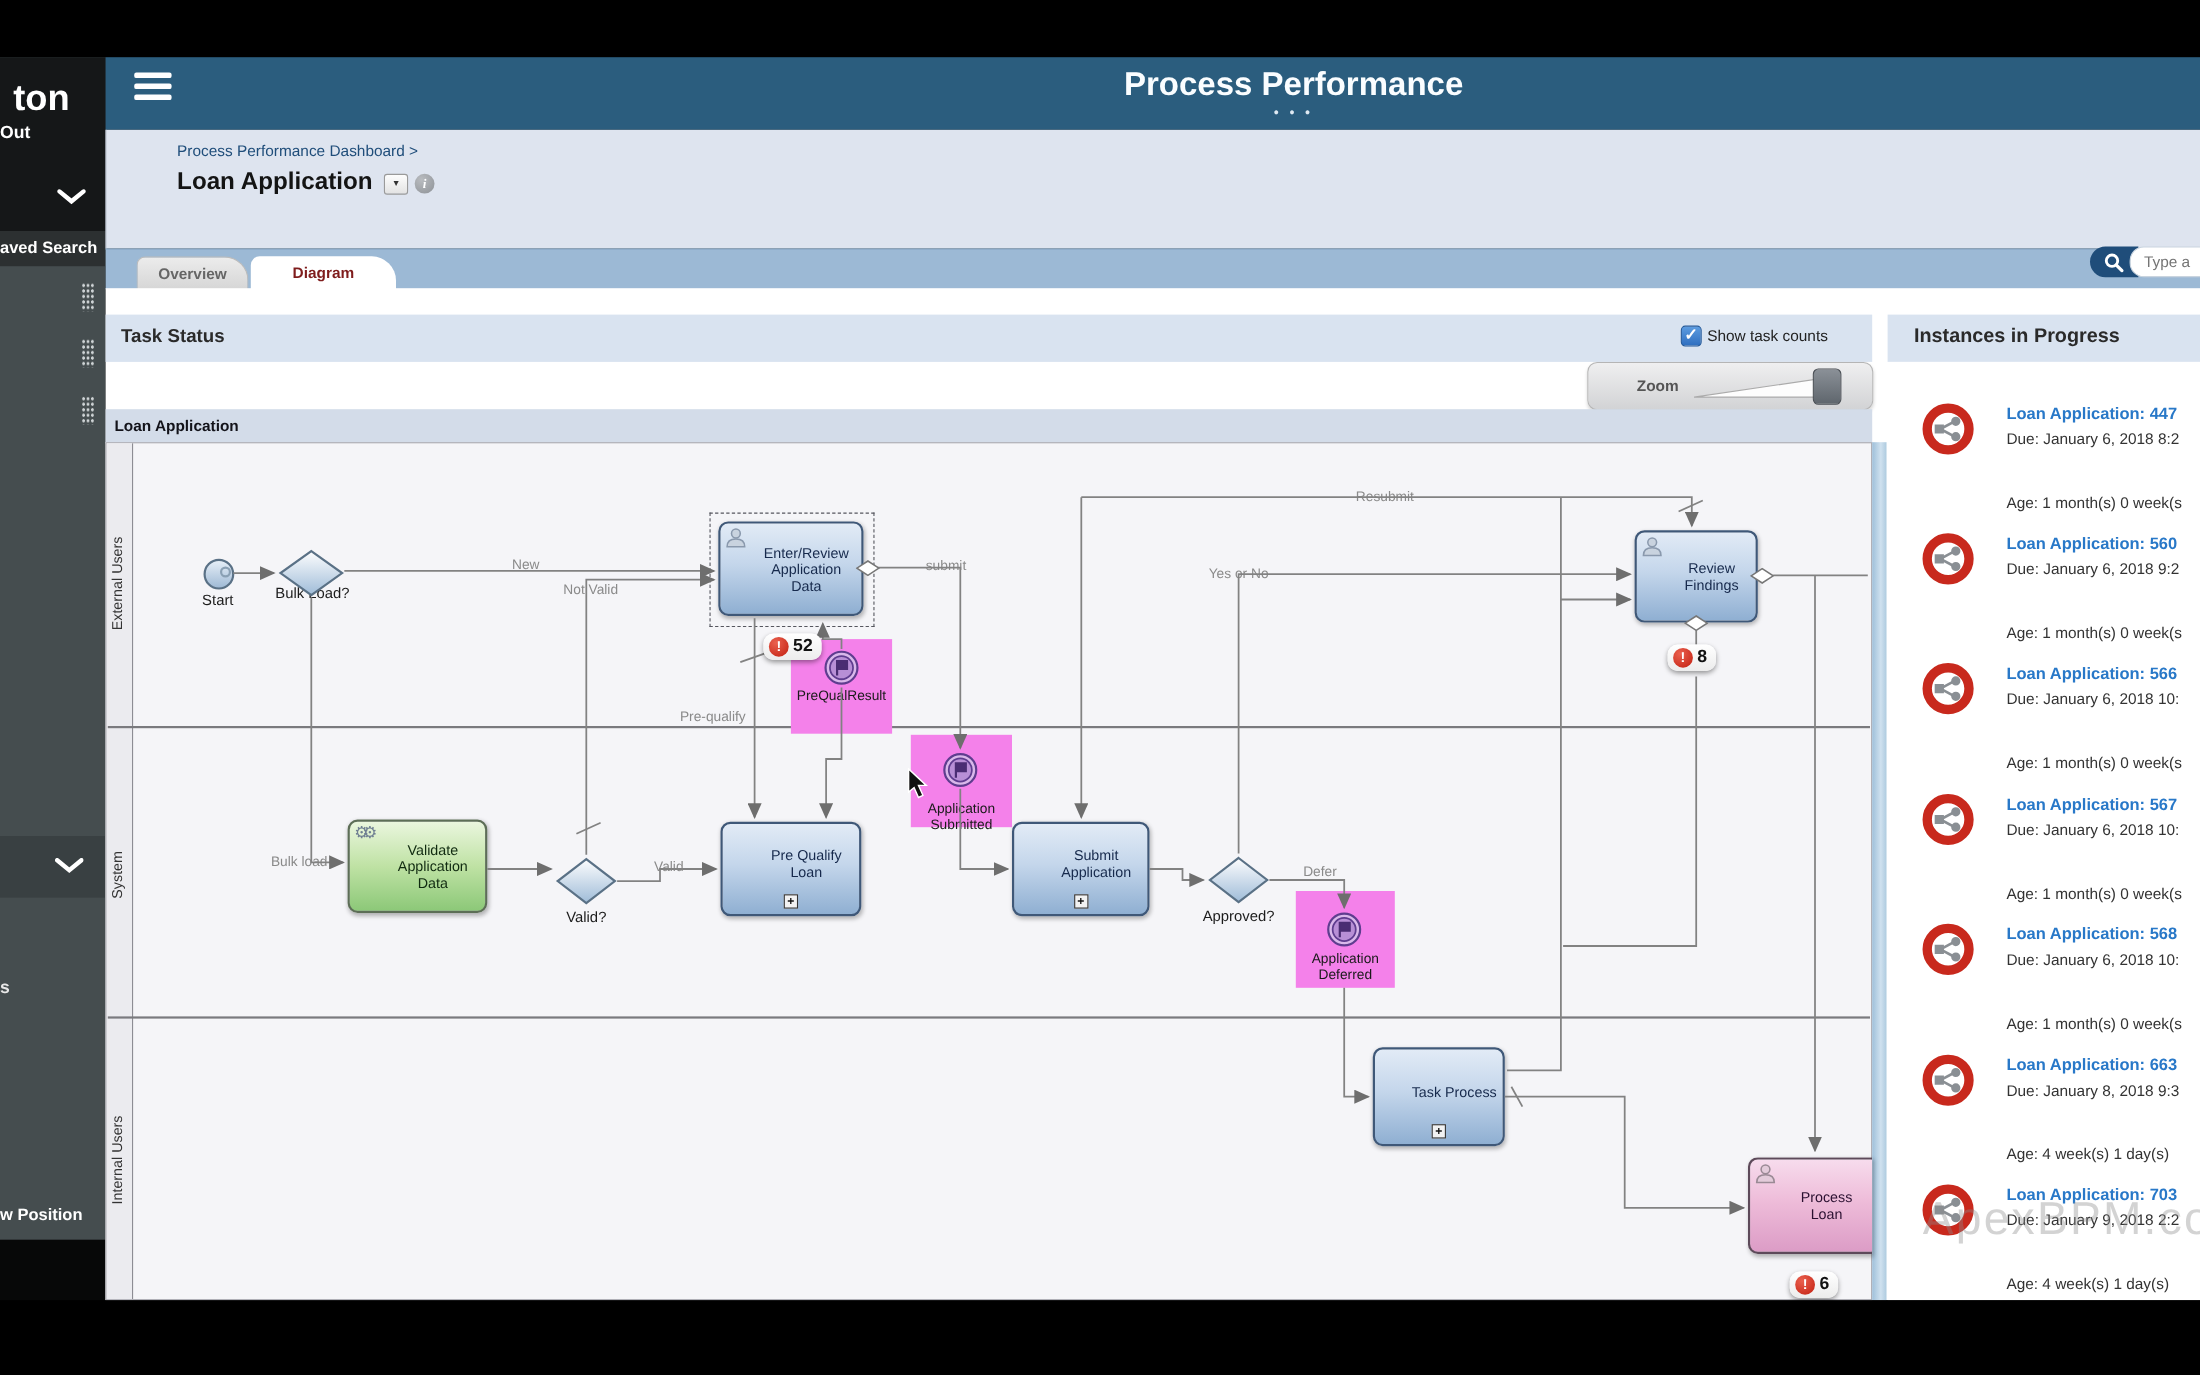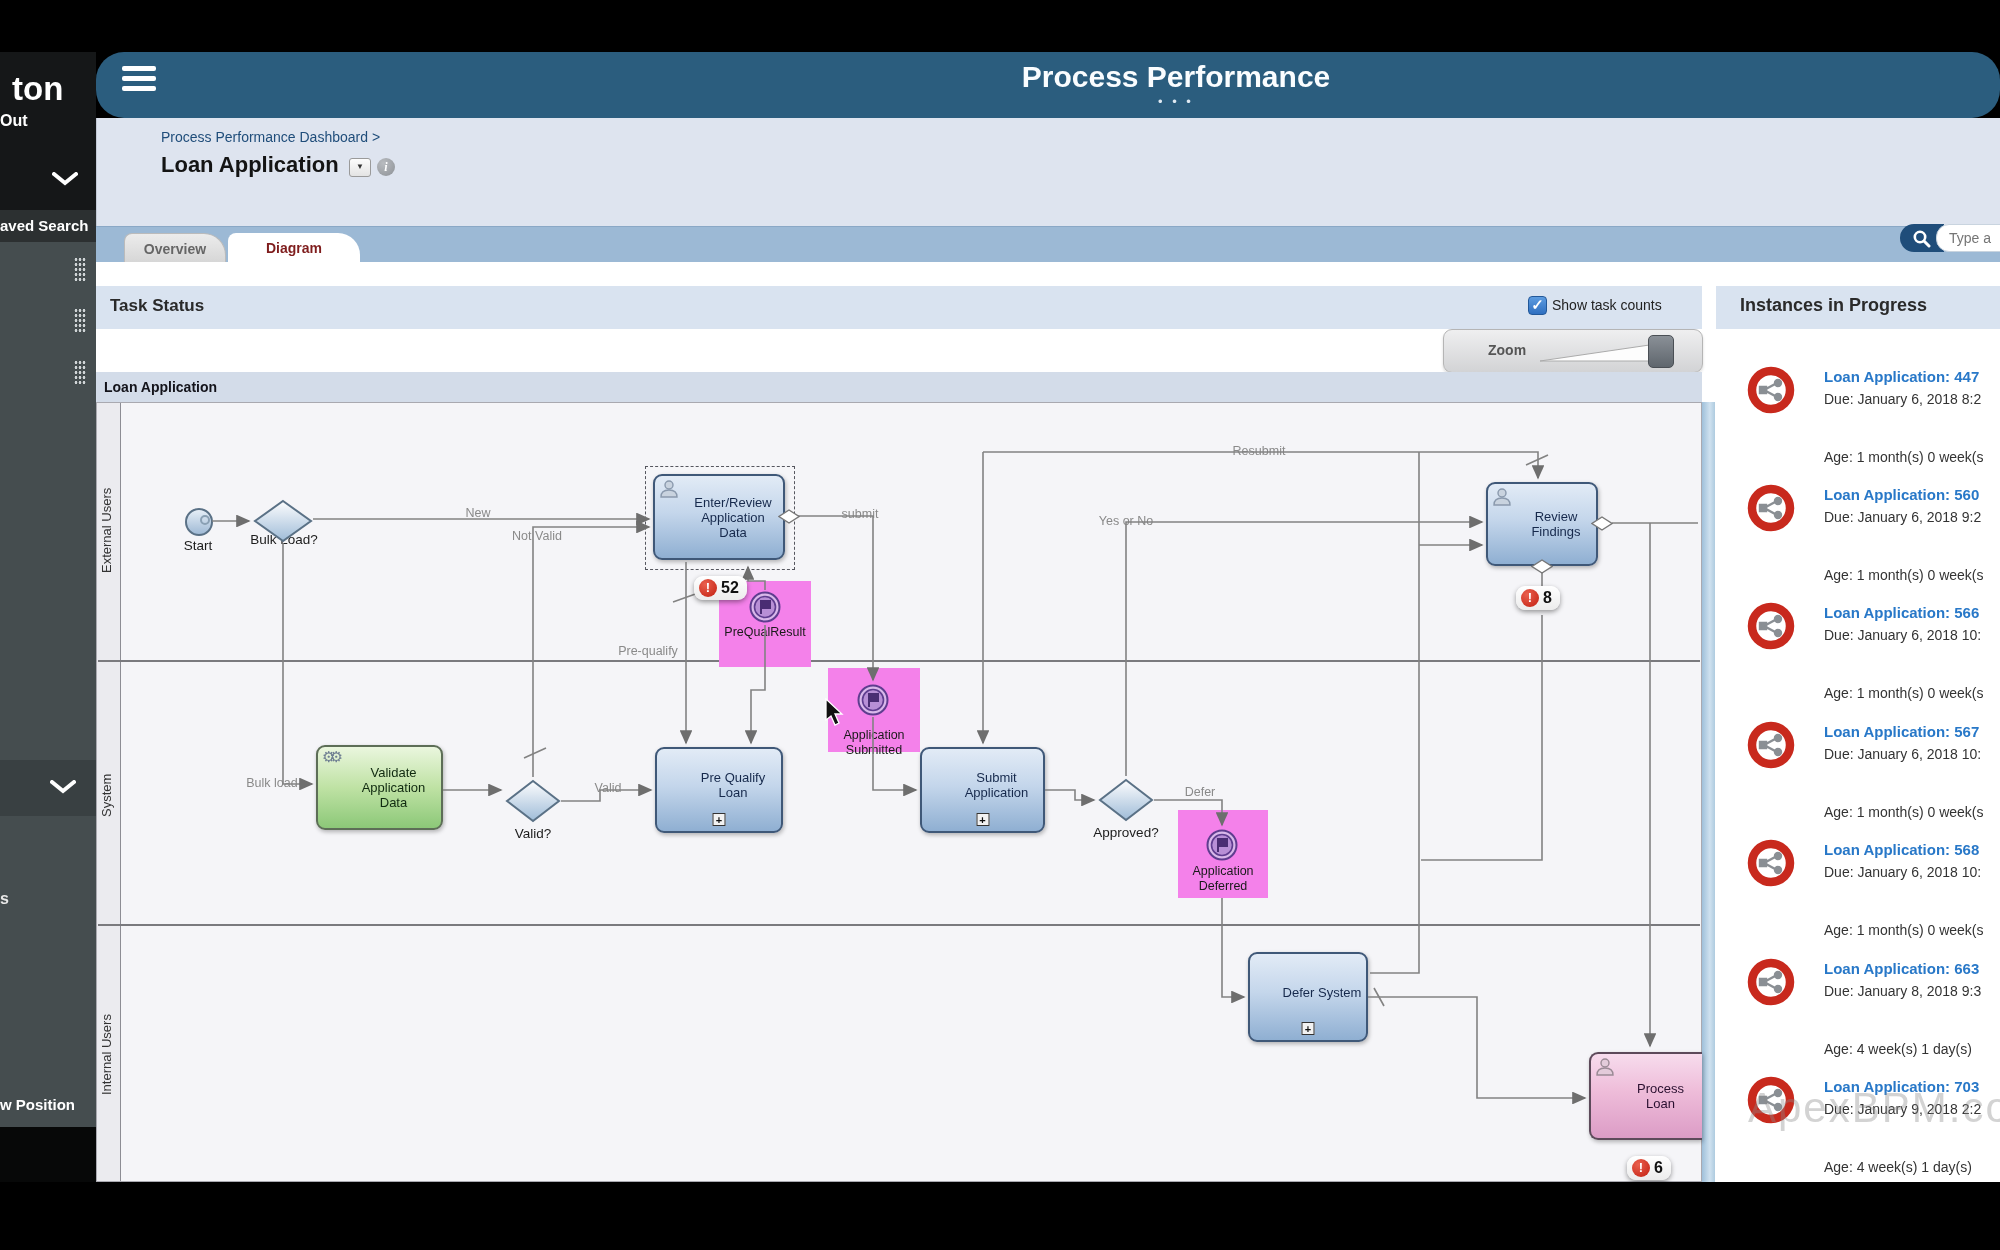--- a/index.html
+++ b/index.html
@@ -16,21 +16,21 @@
                font-size:15px;font-weight:bold;line-height:32px;}
   .chev{width:26px;height:14px;}
   .grip{width:12px;height:26px;background-image:radial-gradient(circle,#cfd4d6 1.2px,transparent 1.6px);
         background-size:4px 5px;}
   .sb-band2{left:0;top:708px;width:96px;height:56px;background:#394042;}
   .sb-s{left:0;top:838px;color:#e8e8e8;font-size:16px;font-weight:bold;}
   .sb-pos{left:0;top:1044px;color:#fff;font-size:15px;font-weight:bold;}
   .sb-foot{left:0;top:1075px;width:96px;height:123px;background:#070808;}
 
   
-  .hdr{left:96px;top:52px;width:1904px;height:66px;background:#2b5d7e;border-radius:28px;}
+  .hdr{left:96px;top:52px;width:1904px;height:66px;background:#2b5d7e;}
   .burger{left:26px;top:14px;width:34px;height:34px;cursor:pointer;}
   .burger div{height:5px;background:#fff;border-radius:2px;margin-bottom:5px;}
   .hdr-title{left:800px;top:8px;width:560px;text-align:center;color:#fafdff;
              font-size:30px;font-weight:bold;}
   .hdr-dots{left:800px;top:42px;width:560px;text-align:center;color:#dfe9f2;font-size:13px;letter-spacing:3px;}
 
   
   .crumbzone{left:96px;top:118px;width:1904px;height:108px;background:#dee4ef;border-left:1px solid #c3cad6;}
   .crumb{left:64px;top:11px;color:#1f4d7a;font-size:14px;}
   .ptitle{left:64px;top:34px;color:#141414;font-size:22px;font-weight:bold;}
@@ -312,21 +312,21 @@
   <div class="abs evt" style="left:1178px;top:810px;width:90px;height:88px">
     <svg style="position:absolute;left:28px;top:19px" width="32" height="32" viewBox="0 0 32 32">
       <circle cx="16" cy="16" r="14.5" fill="#d9b8ea" stroke="#5f3d8f" stroke-width="2"></circle>
       <circle cx="16" cy="16" r="10.5" fill="#b88fd6" stroke="#5f3d8f" stroke-width="1.6"></circle>
       <path d="M12,9 V23 M12,10 H21 V17 H12" fill="#4a2d73" stroke="#4a2d73" stroke-width="2"></path>
     </svg>
     <div class="etxt" style="top:54px">Application Deferred</div>
   </div>
 
   <div class="abs task" style="left:1248px;top:952px;width:120px;height:90px">
-    <div class="txt" style="margin-bottom:10px">Defer System</div>
+    <div class="txt" style="margin-bottom:10px">Task Process</div>
     <div class="plusbox">+</div>
   </div>
 
   <div class="abs task" style="left:1486px;top:482px;width:112px;height:84px">
     <svg class="persico" width="20" height="20" viewBox="0 0 20 20">
       <circle cx="10" cy="6" r="4" fill="#c9d3df" stroke="#8a99ad" stroke-width="1.4"></circle>
       <path d="M2,18 Q2,11 10,11 Q18,11 18,18 Z" fill="#c9d3df" stroke="#8a99ad" stroke-width="1.4"></path>
     </svg>
     <div class="txt">Review Findings</div>
   </div>

